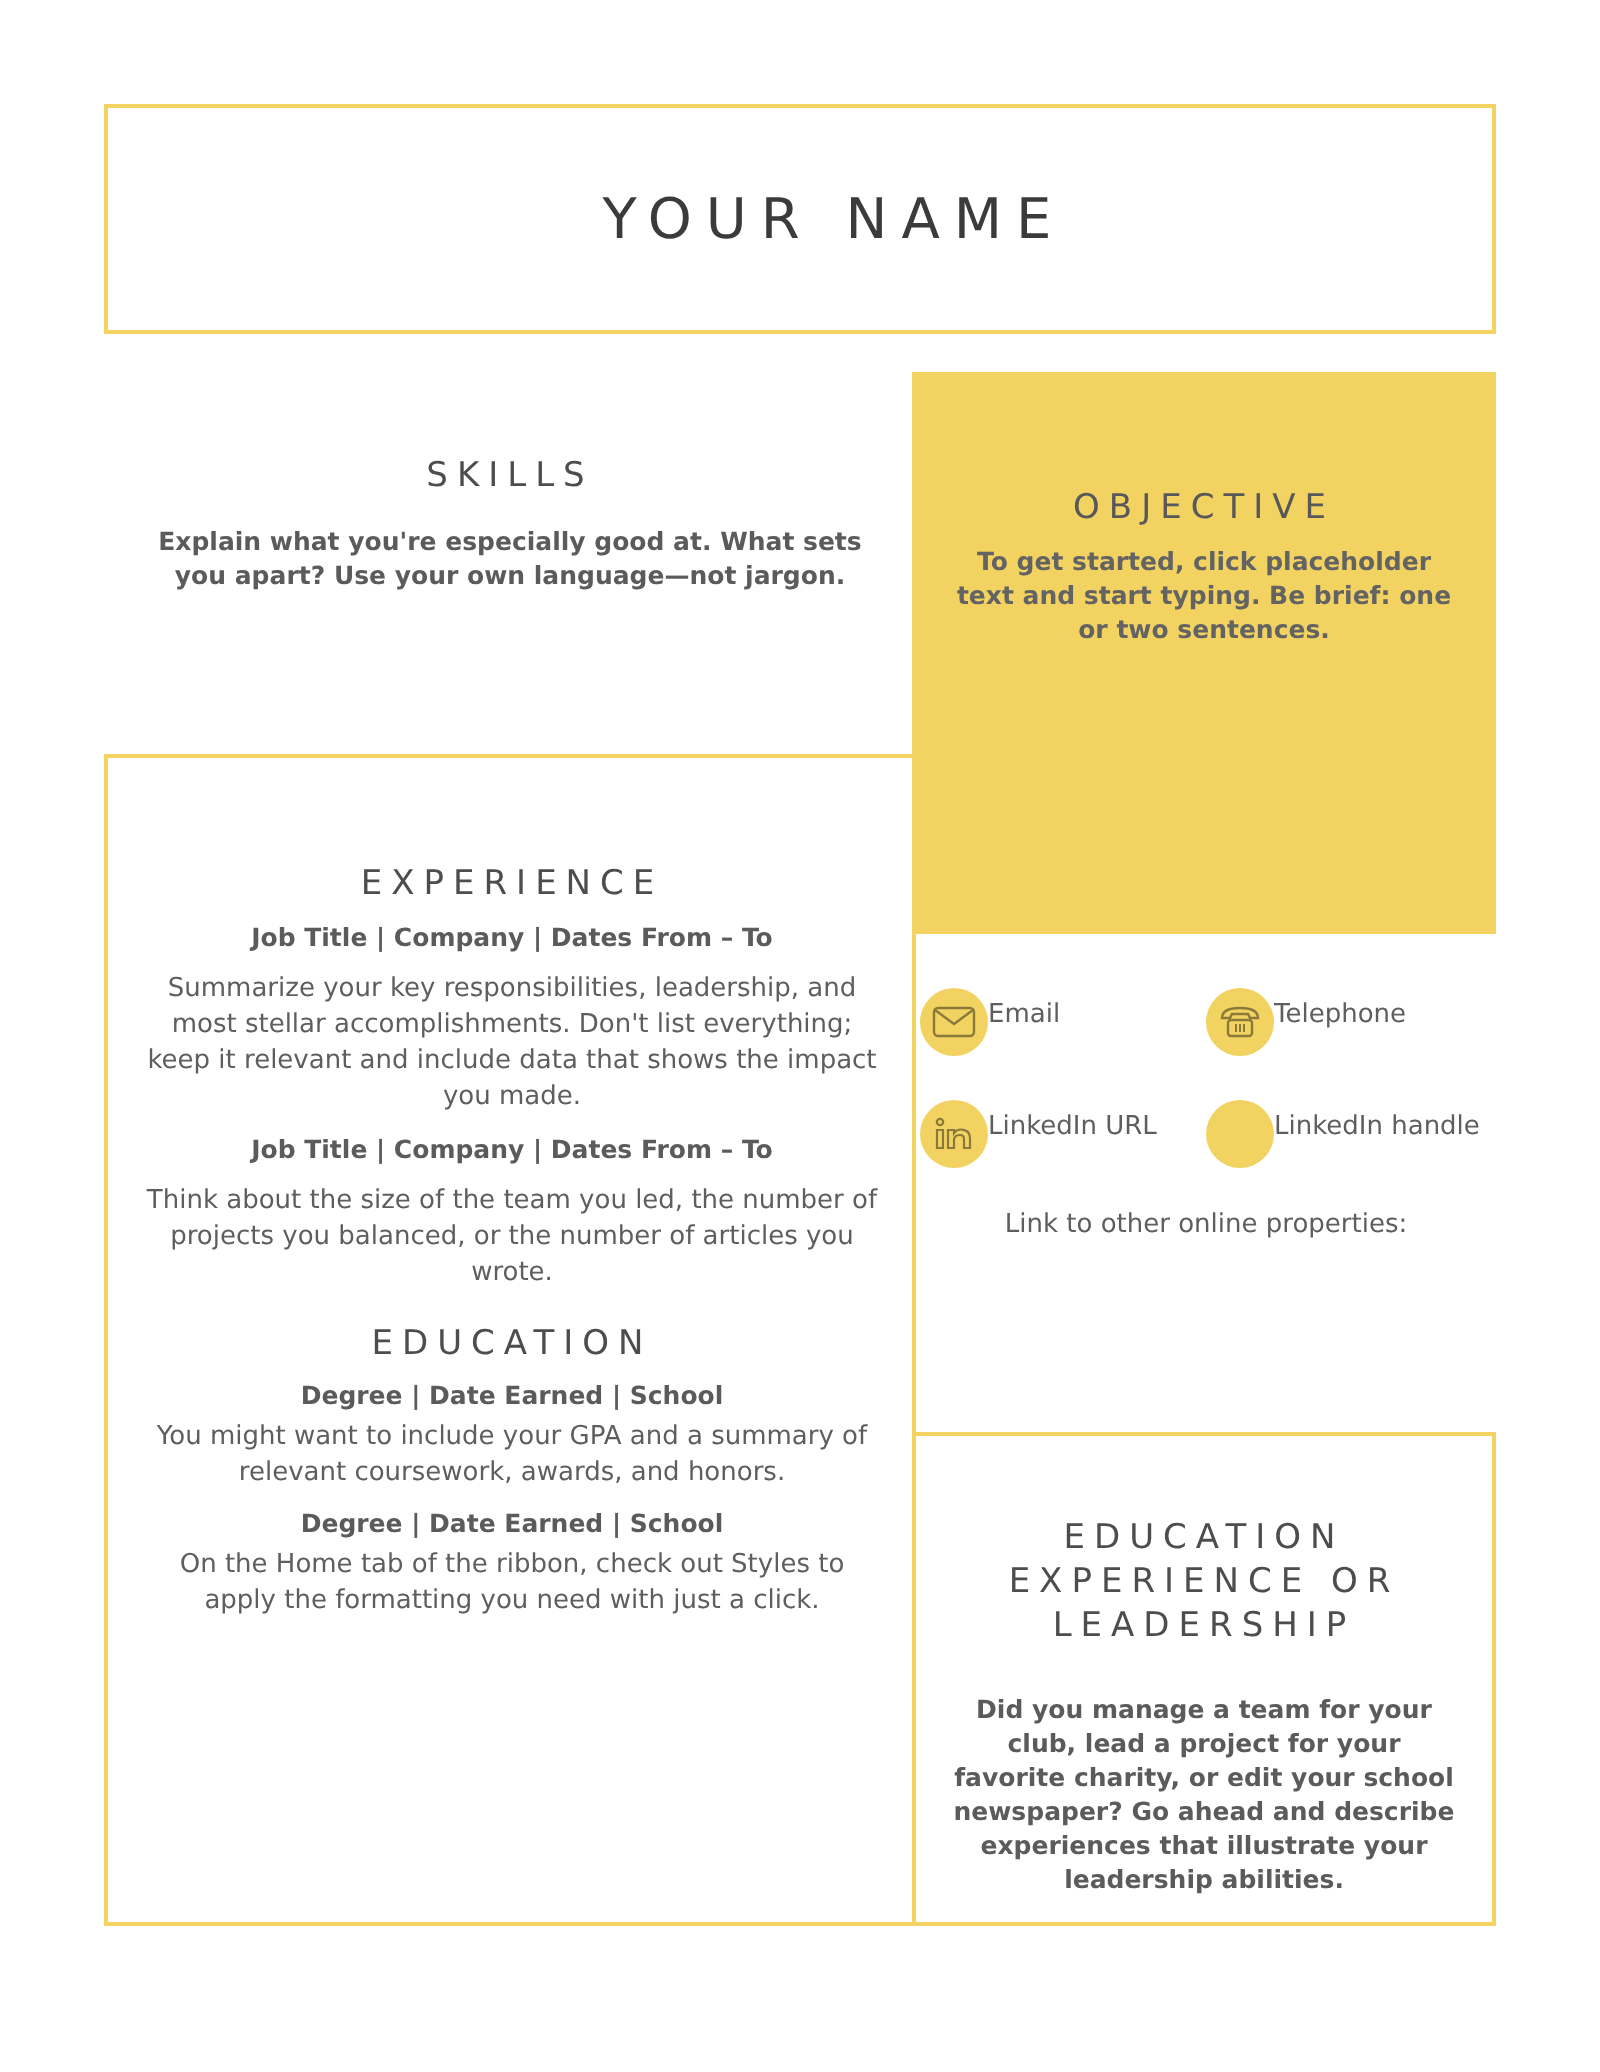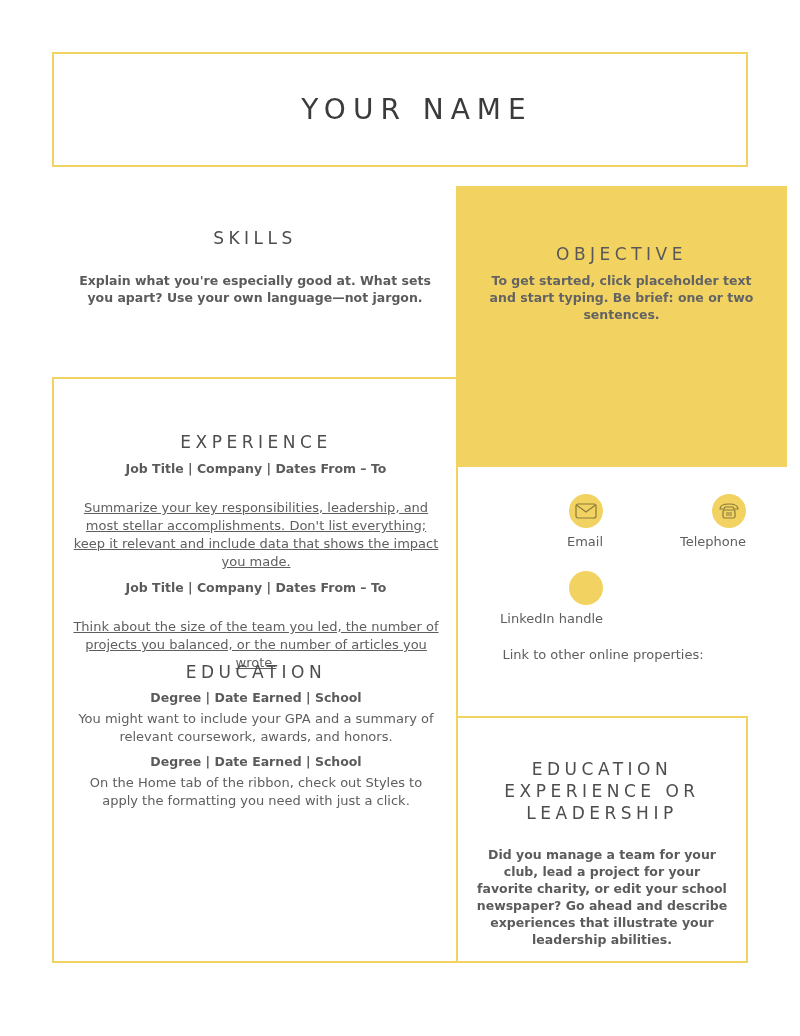--- a/index.html
+++ b/index.html
@@ -9,39 +9,39 @@
   .abs { position: absolute; }
 
   .name-box { left: 52px; top: 52px; width: 696px; height: 115px; border: 2px solid #f2d362; display: flex; align-items: center; justify-content: center; padding-left: 34px; }
   .name-box h1 { font-family: "DejaVu Sans", sans-serif; font-weight: 300; font-size: 28px; letter-spacing: 7px; color: #3b3b3b; font-weight: normal; }
 
   .heading { font-size: 17px; letter-spacing: 4.5px; color: #4d4d4d; text-align: center; font-weight: normal; }
   .bold-text { font-weight: bold; font-size: 12.5px; line-height: 17px; text-align: center; color: #5b5b5b; }
   .body-text { font-size: 13px; line-height: 18px; text-align: center; color: #5e5e5e; }
 
   .skills { left: 60px; top: 228px; width: 390px; }
-  .skills .bold-text { margin-top: 24px; padding: 0 12px; }
+  .skills .bold-text { margin-top: 14px; padding: 0 12px; }
 
-  .objective { left: 456px; top: 186px; width: 331px; height: 281px; background: #f2d362; }
+  .objective { left: 456px; top: 186px; width: 292px; height: 281px; background: #f2d362; }
   .objective .heading { margin-top: 58px; color: #585858; }
   .objective .bold-text { margin-top: 8px; padding: 0 22px; color: #636363; }
 
   .left-box { left: 52px; top: 377px; width: 406px; height: 586px; border: 2px solid #f2d362; }
   .right-rule { left: 456px; top: 467px; width: 2px; height: 250px; background: #f2d362; }
 
   .experience { left: 70px; top: 432px; width: 372px; }
   .experience .bold-text { margin-top: 8px; }
-  .experience .body-text { margin-top: 22px; text-decoration: underline; }
+  .experience .body-text { margin-top: 9px; }
   .education { left: 70px; top: 662px; width: 372px; }
   .education .bold-text { margin-top: 7px; }
   .education .body-text { margin-top: 4px; }
 
   .contact { left: 460px; top: 494px; width: 286px; }
   .contact-grid { display: grid; grid-template-columns: 1fr 1fr; row-gap: 22px; }
-  .contact-item { display: flex; flex-direction: column; align-items: flex-end; }
+  .contact-item { display: flex; flex-direction: row; align-items: flex-start; }
   .circle { width: 34px; height: 34px; border-radius: 50%; background: #f2d362; display: flex; align-items: center; justify-content: center; }
   .contact-label { margin-top: 6px; font-size: 13px; color: #5e5e5e; }
   .contact-note { margin-top: 20px; text-align: center; }
 
   .volunteer { left: 456px; top: 716px; width: 292px; height: 247px; border: 2px solid #f2d362; }
   .volunteer .heading { margin-top: 40px; line-height: 22px; padding: 0 30px; }
   .volunteer .bold-text { margin-top: 22px; padding: 0 18px; }
 </style>
 </head>
 <body>
@@ -94,20 +94,30 @@
       <div class="circle">
         <svg width="22" height="18" viewBox="0 0 22 18">
             <path d="M2 7 Q2 2 11 2 Q20 2 20 7 L16 7 L15 5 L7 5 L6 7 Z" fill="none" stroke="#8a7a3a" stroke-width="1.2"></path>
             <rect x="5" y="8" width="12" height="8" rx="1.5" fill="none" stroke="#8a7a3a" stroke-width="1.2"></rect>
             <path d="M9 10 V14 M11 10 V14 M13 10 V14" stroke="#8a7a3a" stroke-width="1"></path>
           </svg>
       </div>
       <div class="contact-label">Telephone</div>
     </div>
     <div class="contact-item">
+      <div class="circle">
+        <svg width="22" height="18" viewBox="0 0 22 18">
+            <circle cx="4" cy="3" r="1.6" fill="none" stroke="#8a7a3a" stroke-width="1.1"></circle>
+            <path d="M2.5 7 H5.5 V16 H2.5 Z" fill="none" stroke="#8a7a3a" stroke-width="1.1"></path>
+            <path d="M8 7 H11 V8.5 Q12.5 6.5 15 6.8 Q19 7.2 19 11 V16 H16 V11.5 Q16 9.5 14 9.5 Q11 9.5 11 12 V16 H8 Z" fill="none" stroke="#8a7a3a" stroke-width="1.1"></path>
+          </svg>
+      </div>
+      <div class="contact-label">LinkedIn URL</div>
+    </div>
+    <div class="contact-item">
       <div class="circle"></div>
       <div class="contact-label">LinkedIn handle</div>
     </div>
   </div>
   <div class="body-text contact-note">
     <div>Link to other online properties:</div>
   </div>
 </div>
 
 <div class="abs volunteer">

